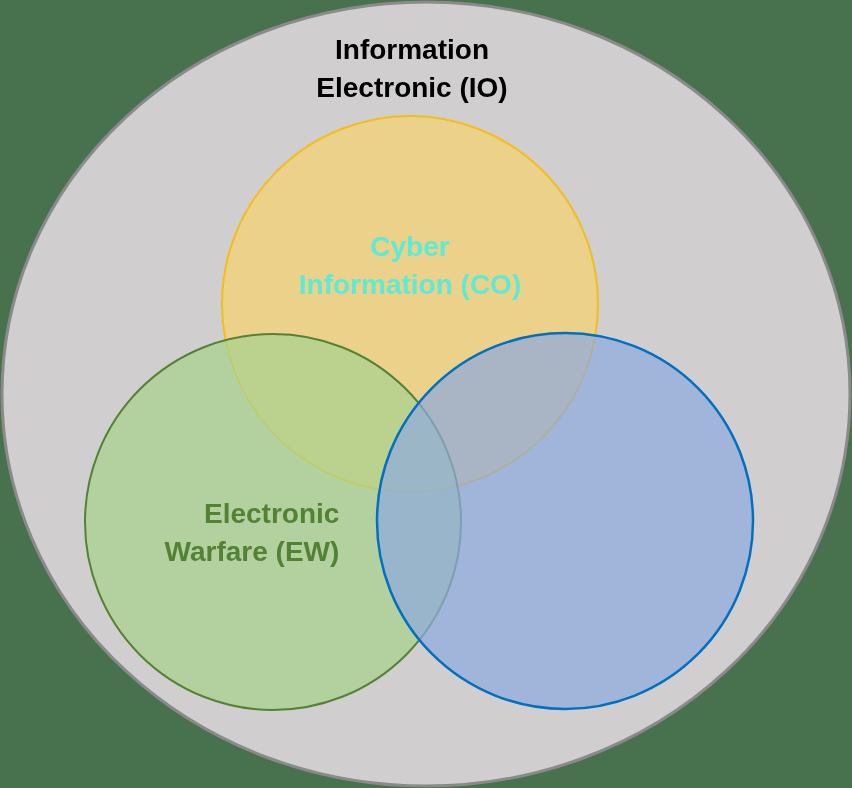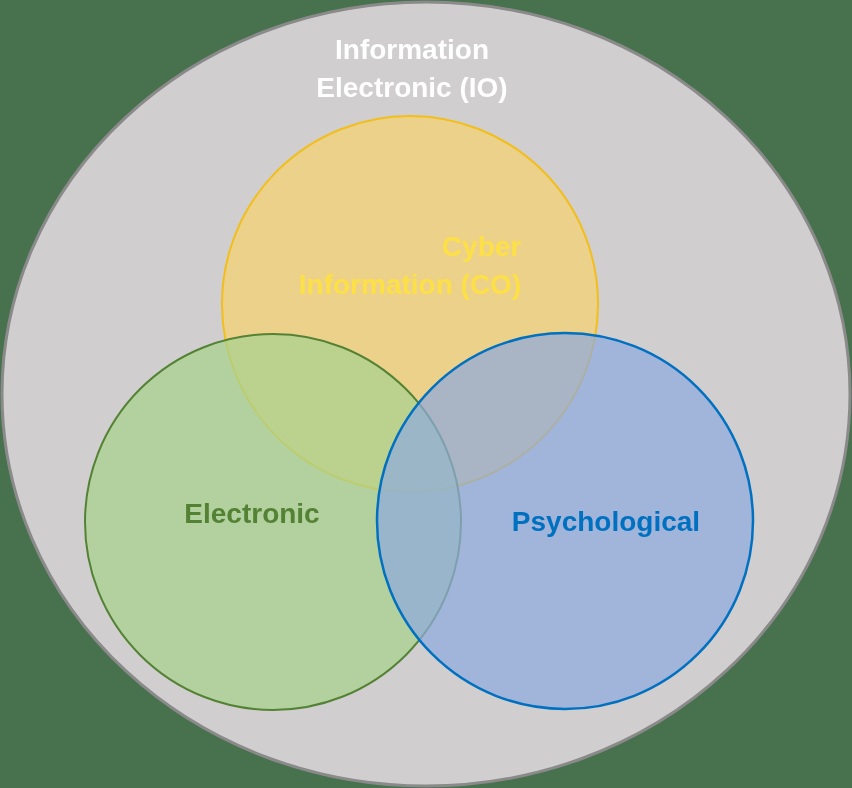--- a/index.html
+++ b/index.html
@@ -25,29 +25,29 @@
 </head>
 <body>
 
 <svg class="diagram" width="852" height="788" viewBox="0 0 852 788">
   <ellipse cx="426" cy="394" rx="424" ry="392" fill="#d0cecf" stroke="#8a8a8a" stroke-width="3"></ellipse>
   <circle cx="410" cy="304" r="188" fill="#f5d173" fill-opacity="0.75" stroke="#f2be1c" stroke-width="2"></circle>
   <circle cx="273" cy="522" r="188" fill="#a9d18e" fill-opacity="0.75" stroke="#548235" stroke-width="2"></circle>
   <circle cx="565" cy="521" r="188" fill="#8faadc" fill-opacity="0.72" stroke="#0070c0" stroke-width="2.5"></circle>
 </svg>
 
-<div class="label" style="left:412px; top:31px; color:#ffffff;">
+<div class="label" style="left:412px; top:31px; color:#000000;">
   <span>Information</span>
   <span>Electronic (IO)</span>
 </div>
 
-<div class="label" style="left:410px; top:228px; color:#fde047;text-align:right;">
+<div class="label" style="left:410px; top:228px; color:#5eead4;">
   <span>Cyber</span>
   <span>Information (CO)</span>
 </div>
 
 <div class="label" style="left:252px; top:495px; color:#548235;text-align:right;">
   <span>Electronic</span>
+  <span>Warfare (EW)</span>
 </div>
 
 <div class="label" style="left:606px; top:503px; color:#0070c0;">
-  <span>Psychological</span>
 </div>
 
 </body></html>

